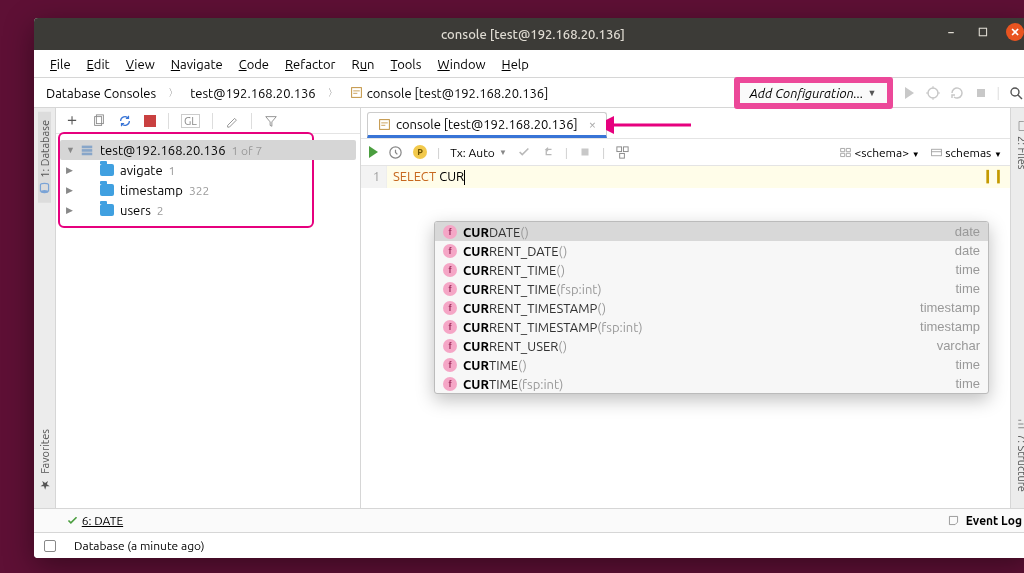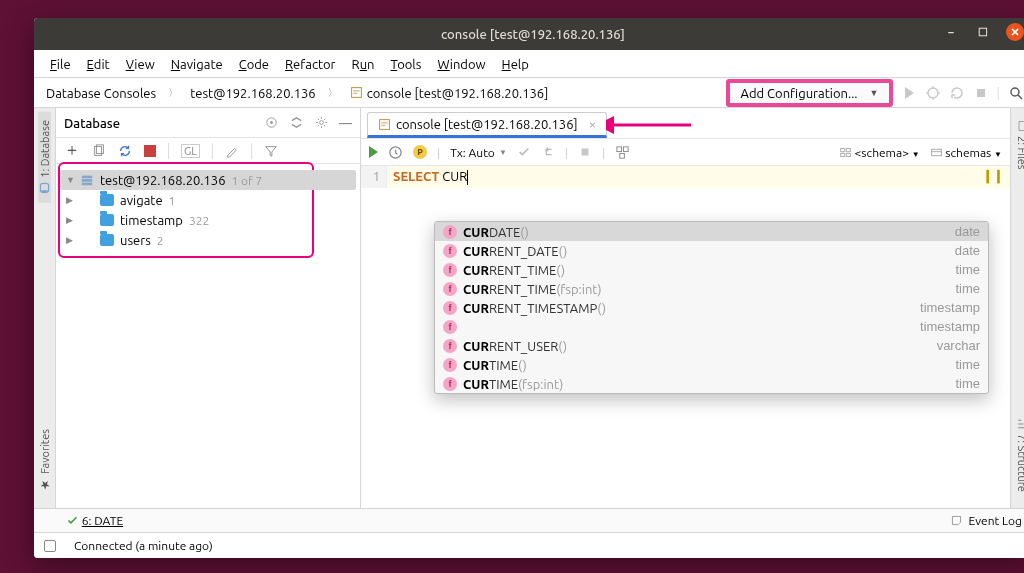--- a/index.html
+++ b/index.html
@@ -10,21 +10,21 @@
   .wb { width: 18px; height: 18px; border-radius: 50%; display:flex;align-items:center;justify-content:center;font-size:11px;font-weight:bold;color:#dfdbd2;cursor:pointer; }
   .wb.close { background:#e95420;color:#fff; }
   .menubar { height: 28px; display:flex; align-items:center; padding: 0 10px; gap: 4px; font-size: 13px; border-bottom:1px solid #d6d6d6; }
   .menubar span { padding: 2px 6px; cursor:pointer; }
   .menubar span u { text-decoration: underline; }
   .navline { height: 30px; display:flex; align-items:center; padding: 0 8px; font-size: 13px; border-bottom:1px solid #d6d6d6; gap:6px; }
   .crumb { display:flex;align-items:center;gap:4px; padding:2px 4px; }
   .crumb svg { width:13px;height:13px; }
   .chev { color:#777; font-size:10px; margin:0 2px; }
   .navright { margin-left:auto; display:flex; align-items:center; gap:8px; }
-  .addcfg { border:4px solid #ec4899; border-radius:3px; padding:3px 10px; font-size:13px; background:#fafafa; display:flex;align-items:center;gap:12px; }
+  .addcfg { border:6px solid #ec4899; border-radius:3px; padding:3px 10px; font-size:13px; background:#fafafa; display:flex;align-items:center;gap:4px;font-style:italic; }
   .ticon { width:16px;height:16px; color:#aaa; }
   .main { flex:1; display:flex; overflow:hidden; position:relative; }
   .rail { width:22px; background:#ececec; border-right:1px solid #d6d6d6; display:flex; flex-direction:column; align-items:center; position:relative; }
   .rail.right { border-right:none;border-left:1px solid #d6d6d6; }
   .railtxt { writing-mode:vertical-rl; transform:rotate(180deg); font-size:11px; color:#555; padding:8px 0; cursor:pointer; display:flex;align-items:center;gap:4px; }
   .rail.right .railtxt { transform:none; }
   .sidebar { width:305px; border-right:1px solid #d6d6d6; display:flex;flex-direction:column; }
   .sbhead { height:30px; border-bottom:1px solid #e4e4e4; display:flex;align-items:center; padding:0 8px; font-size:13px; font-weight:500; gap:8px; }
   .sbhead .actions { margin-left:auto; display:flex; gap:10px; color:#888; }
   .sbtoolbar { height:26px; border-bottom:1px solid #e4e4e4; display:flex; align-items:center; gap:12px; padding:0 8px; color:#555; }
@@ -44,35 +44,35 @@
   .tab .x { color:#aaa; margin-left:6px; cursor:pointer; }
   .annoarrow { position:absolute; left:245px; top:6px; pointer-events:none; }
   .edtoolbar { height:28px; border-top:1px solid #e4e4e4; border-bottom:1px solid #e4e4e4; display:flex;align-items:center; gap:10px; padding:0 8px; font-size:12px;}
   .tri { width:0;height:0;border-left:9px solid #4b9e3f;border-top:6px solid transparent;border-bottom:6px solid transparent; }
   .txbox { display:flex;align-items:center;gap:4px; }
   .pbadge { width:14px;height:14px;border-radius:50%;background:#f2c94c;color:#6b5100;font-size:9px;font-weight:bold;display:flex;align-items:center;justify-content:center; }
   .schemabox { margin-left:auto; display:flex; gap:10px; font-size:12px; align-items:center; }
   .coderow { display:flex; font-family: "DejaVu Sans Mono","Consolas",monospace; font-size:13px; }
   .gutter { width:26px; text-align:right; padding:3px 6px 3px 0; color:#a0a0a0; background:#f3f3f3; border-right:1px solid #eee; }
   .codeline { flex:1; padding:3px 6px; background:#fffde9; position:relative; }
-  .kw { color:#c7681f; font-weight:bold; }
+  .kw { color:#c7681f; font-weight:normal; }
   .caret { display:inline-block; width:1px; height:15px; background:#000; vertical-align:middle; }
   .popup { position:absolute; left:73px; top:55px; width:555px; background:#f7f7f7; border:1px solid #bbb; box-shadow:0 6px 18px rgba(0,0,0,.25); font-family:"DejaVu Sans Mono",monospace; font-size:13px; border-radius:3px; overflow:hidden; z-index:5; }
   .prow { display:flex; align-items:center; padding:2px 8px; }
   .prow.sel { background:#d8d8d8; }
   .fbadge { width:14px;height:14px;border-radius:50%;background:#f5a6c6;color:#a13060;font-size:9px;font-weight:bold;display:flex;align-items:center;justify-content:center;margin-right:6px;font-family:sans-serif; }
   .psig { color:#333; }
   .psig .m { font-weight:bold; color:#000; }
   .psig .g { color:#999; }
   .ptype { margin-left:auto; color:#999; font-family:sans-serif; }
   .ptip { padding:4px 8px; font-size:12px; font-family:sans-serif; color:#777; border-top:1px solid #e4e4e4; display:flex; }
   .ptip a { margin-left:10px; color:#2a6fc9; text-decoration:none; }
   .ptip .dots { margin-left:auto;color:#888; }
   .bottomstrip { height:24px; border-top:1px solid #d6d6d6; background:#fafafa; display:flex;align-items:center; padding:0 10px; font-size:12px; }
-  .bottomstrip .evt { margin-left:auto; display:flex;align-items:center;gap:6px; }
+  .bottomstrip .evt { margin-left:auto; display:flex;align-items:center;gap:6px;font-weight:bold; }
   .statusbar { height:26px; border-top:1px solid #d6d6d6; background:#fff; display:flex; align-items:center; padding:0 10px; font-size:12px; gap:14px; }
   .statusbar .right { margin-left:auto; display:flex; gap:14px;align-items:center; }
   .sqicon { width:12px;height:12px;border:1px solid #888;border-radius:2px;display:inline-block;margin-right:4px; }
   svg { display:block; }
 </style>
 </head>
 <body>
 
 <div class="window">
   <div class="titlebar">
@@ -145,37 +145,20 @@
           </svg>
         <span>1: Database</span>
       </div>
       <div class="railtxt" style="margin-top:auto;margin-bottom:8px">
         <span style="font-size:12px">★</span>
         <span>Favorites</span>
       </div>
     </div>
 
     <div class="sidebar">
-      <div class="sbhead">
-        <span>Database</span>
-        <div class="actions">
-          <svg width="15" height="15" viewBox="0 0 16 16">
-              <circle cx="8" cy="8" r="5" fill="none" stroke="#999"></circle>
-              <circle cx="8" cy="8" r="1.5" fill="#999"></circle>
-            </svg>
-          <svg width="15" height="15" viewBox="0 0 16 16">
-              <path d="M3 6l5-3 5 3M3 10l5 3 5-3" fill="none" stroke="#999" stroke-width="1.4"></path>
-            </svg>
-          <svg width="15" height="15" viewBox="0 0 16 16">
-              <circle cx="8" cy="8" r="2" fill="none" stroke="#999"></circle>
-              <path d="M8 2v2M8 12v2M2 8h2M12 8h2M4 4l1.4 1.4M10.6 10.6L12 12M12 4l-1.4 1.4M5.4 10.6L4 12" stroke="#999"></path>
-            </svg>
-          <span style="cursor:pointer">—</span>
-        </div>
-      </div>
       <div class="sbtoolbar">
         <span title="New">＋</span>
         <svg width="14" height="14" viewBox="0 0 16 16">
             <rect x="3" y="3" width="8" height="10" fill="none" stroke="#888"></rect>
             <rect x="5" y="1" width="8" height="10" fill="none" stroke="#888"></rect>
           </svg>
         <svg width="14" height="14" viewBox="0 0 16 16">
             <path d="M3 8a5 5 0 0 1 9-3M13 8a5 5 0 0 1-9 3" fill="none" stroke="#3874d6" stroke-width="1.4"></path>
             <path d="M12 2v3h-3M4 14v-3h3" fill="none" stroke="#3874d6" stroke-width="1.4"></path>
           </svg>
@@ -323,20 +306,21 @@
                 <span class="psig"><span class="m">CUR</span>RENT_TIME<span class="g">(fsp:int)</span></span>
                 <span class="ptype">time</span>
               </div>
               <div class="prow">
                 <span class="fbadge">f</span>
                 <span class="psig"><span class="m">CUR</span>RENT_TIMESTAMP<span class="g">()</span></span>
                 <span class="ptype">timestamp</span>
               </div>
               <div class="prow">
                 <span class="fbadge">f</span>
+                <span class="psig"><span class="m">CUR</span>RENT_TIMESTAMP<span class="g">(fsp:int)</span></span>
                 <span class="ptype">timestamp</span>
               </div>
               <div class="prow">
                 <span class="fbadge">f</span>
                 <span class="psig"><span class="m">CUR</span>RENT_USER<span class="g">()</span></span>
                 <span class="ptype">varchar</span>
               </div>
               <div class="prow">
                 <span class="fbadge">f</span>
                 <span class="psig"><span class="m">CUR</span>TIME<span class="g">()</span></span>
@@ -378,15 +362,15 @@
     <span class="evt">
       <svg width="13" height="13" viewBox="0 0 16 16">
           <path d="M3 3h10v7l-3 3H3z" fill="none" stroke="#888"></path>
         </svg>
       <span>Event Log</span>
     </span>
   </div>
 
   <div class="statusbar">
     <span class="sqicon"></span>
-    <span>Connected (a minute ago)</span>
+    <span>Database (a minute ago)</span>
   </div>
 </div>
 
 </body></html>

